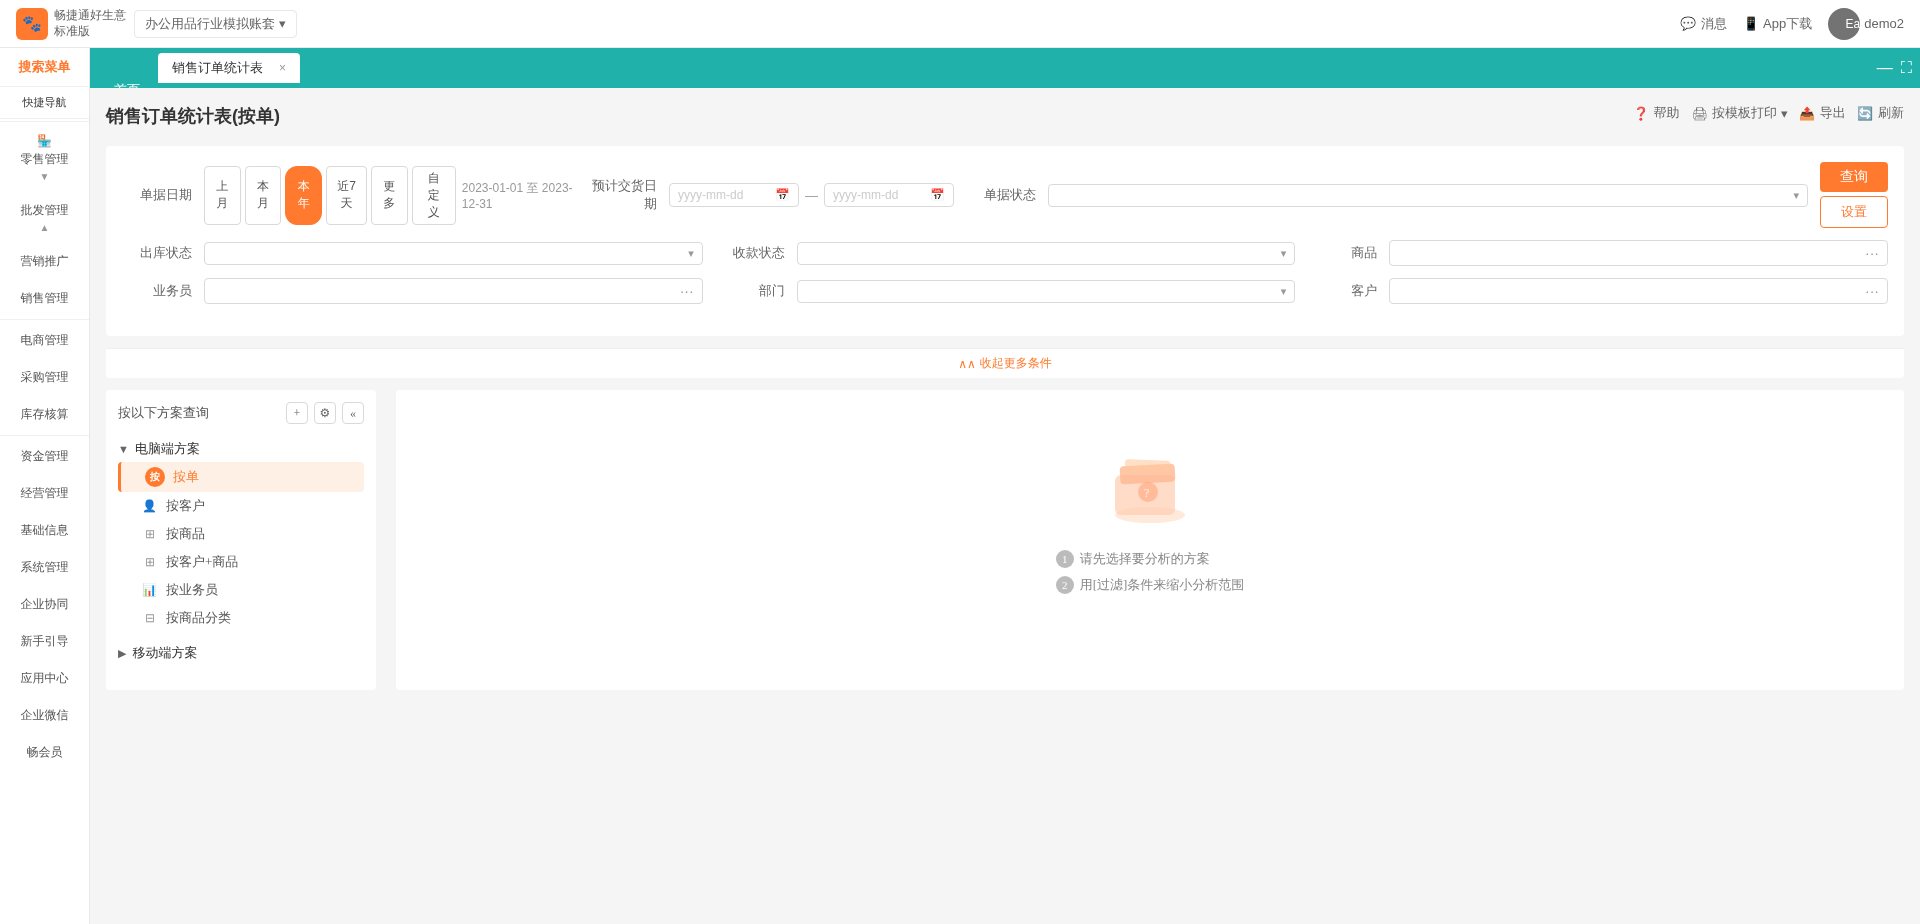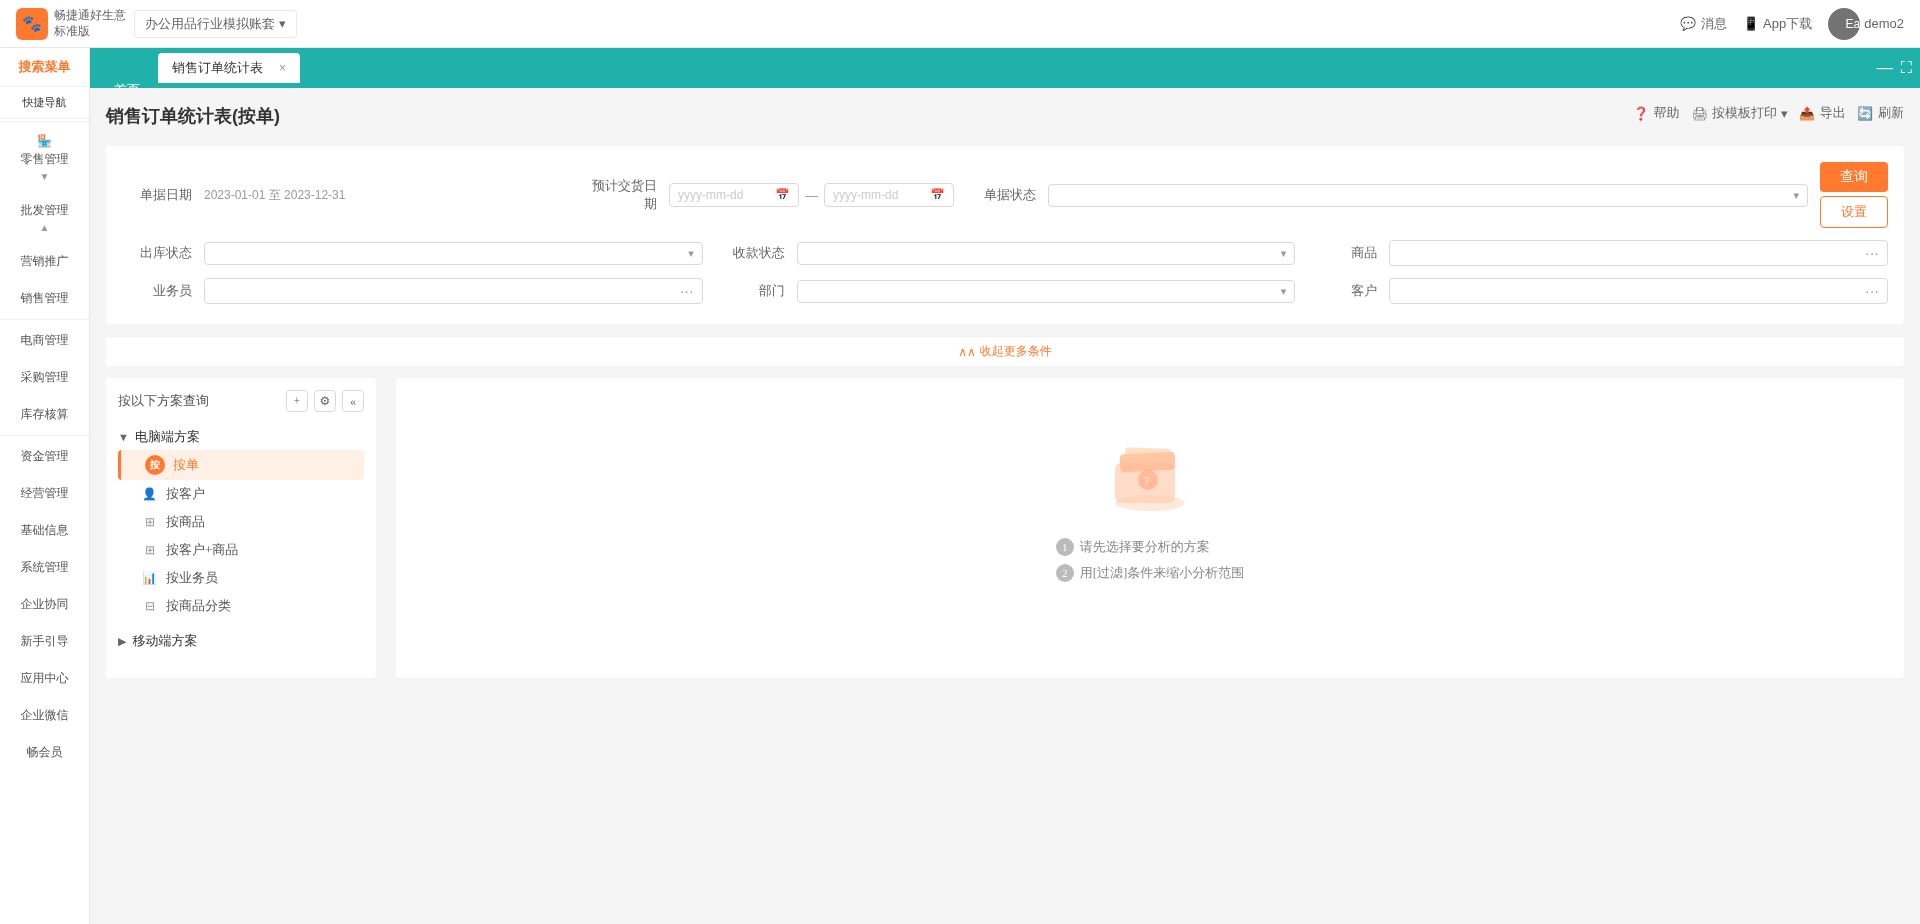--- a/index.html
+++ b/index.html
@@ -41,21 +41,21 @@
     
     .page-content { flex: 1; overflow: auto; padding: 16px; background: #f5f5f5; }
     .page-header { display: flex; align-items: flex-start; justify-content: space-between; margin-bottom: 18px; }
     .page-title { font-size: 18px; font-weight: 600; color: #333; }
     .page-actions { display: flex; align-items: center; gap: 12px; color: #666; font-size: 13px; }
     .page-action-item { display: flex; align-items: center; gap: 4px; cursor: pointer; }
 
     
     .filter-panel { background: #fff; border-radius: 4px; padding: 16px; margin-bottom: 12px; }
     .filter-row { display: flex; align-items: center; gap: 12px; margin-bottom: 12px; }
-    .filter-row:last-child { margin-bottom: 4px; justify-content: space-between; }
+    .filter-row:last-child { margin-bottom: 16px; justify-content: space-between; }
     .filter-label { width: 70px; color: #666; font-size: 13px; text-align: right; flex-shrink: 0; }
     .filter-date-group { display: flex; align-items: center; gap: 6px; flex: 1; }
     .filter-date-btns { display: flex; gap: 4px; }
     .date-btn { padding: 3px 10px; border: 1px solid #d9d9d9; border-radius: 4px; cursor: pointer; font-size: 12px; color: #555; background: #fff; }
     .date-btn.active { background: #ff7a2e; color: white; border-color: #ff7a2e; border-radius: 12px; }
     .date-range-text { font-size: 12px; color: #999; }
     .date-input-group { display: flex; align-items: center; gap: 6px; }
     .date-input { border: 1px solid #d9d9d9; border-radius: 4px; padding: 4px 8px; font-size: 12px; color: #999; background: #fff; width: 130px; display: flex; align-items: center; justify-content: space-between; cursor: pointer; }
     .date-sep { color: #999; }
     .filter-select { border: 1px solid #d9d9d9; border-radius: 4px; padding: 4px 8px; font-size: 13px; color: #333; background: #fff; flex: 1; display: flex; align-items: center; justify-content: space-between; cursor: pointer; min-width: 180px; }
@@ -231,20 +231,28 @@
             <span>刷新</span>
           </div>
         </div>
       </div>
 
       <div class="filter-panel">
 
         <div class="filter-row">
           <div class="filter-label">单据日期</div>
           <div class="filter-date-group">
+            <div class="filter-date-btns">
+              <button class="date-btn">上月</button>
+              <button class="date-btn">本月</button>
+              <button class="date-btn active">本年</button>
+              <button class="date-btn">近7天</button>
+              <button class="date-btn">更多</button>
+              <button class="date-btn">自定义</button>
+            </div>
             <div class="date-range-text">2023-01-01 至 2023-12-31</div>
           </div>
 
           <div class="filter-label">预计交货日期</div>
           <div class="date-input-group">
             <div class="date-input">
               <span style="color:#ccc;">yyyy-mm-dd</span>
               <span style="color:#ff7a2e;">📅</span>
             </div>
             <span class="date-sep">—</span>

